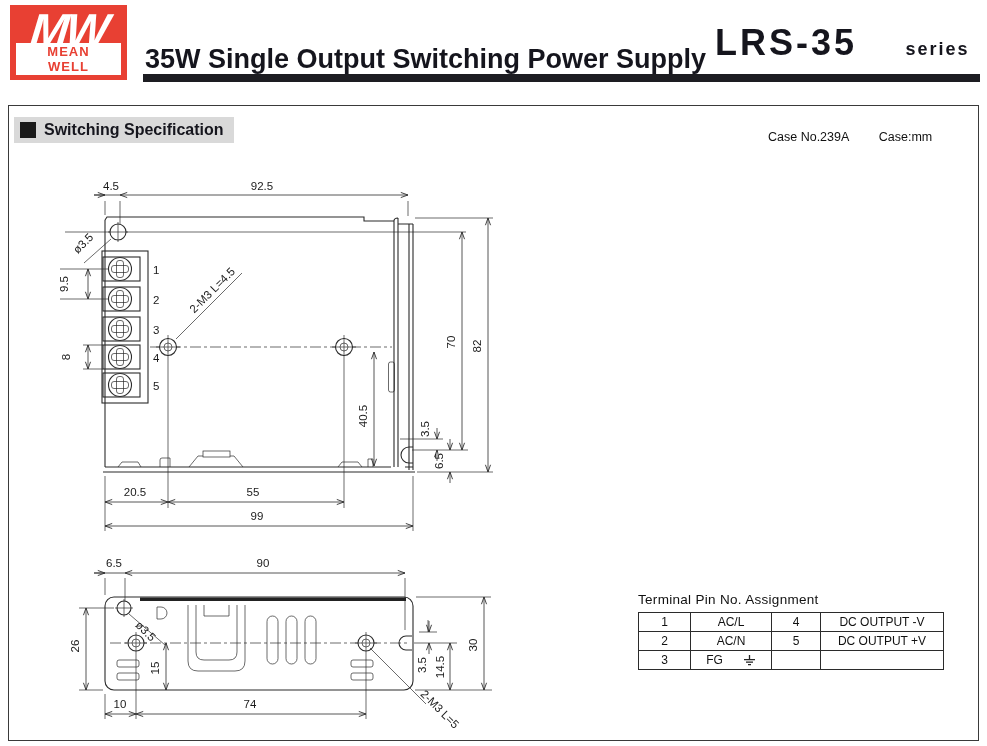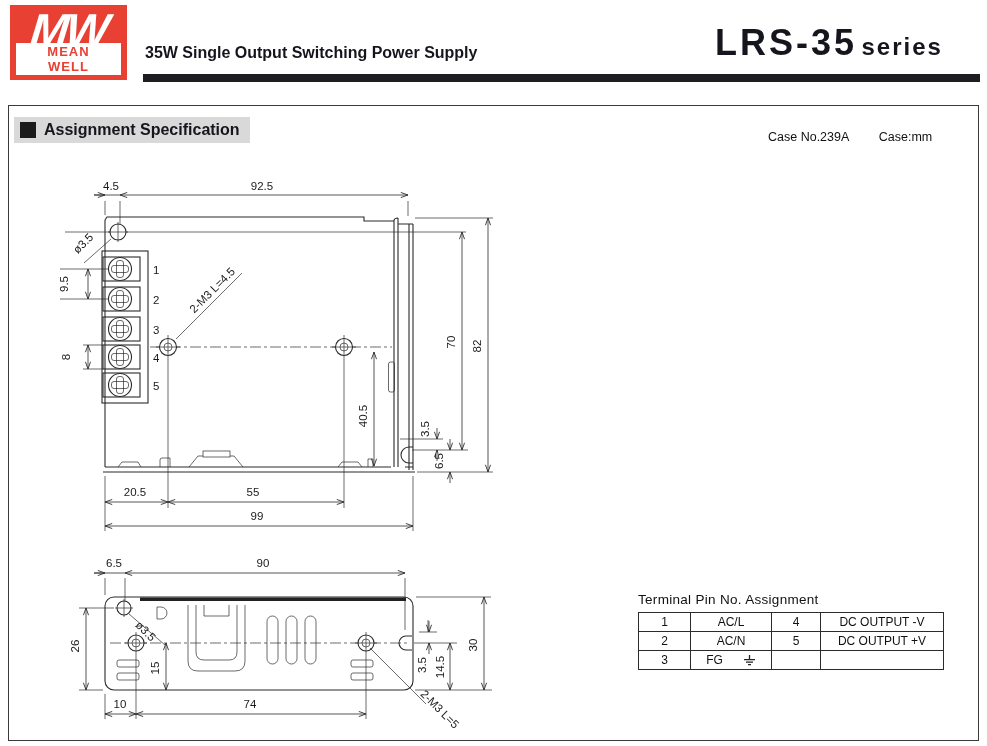--- a/index.html
+++ b/index.html
@@ -1,25 +1,25 @@
 <!DOCTYPE html>
 <html><head>
 <meta charset="utf-8">
 <style>
   html,body{margin:0;padding:0;background:#fff;}
   body{width:987px;height:746px;position:relative;font-family:"Liberation Sans",sans-serif;overflow:hidden;color:#1a1a1a;}
   
   .logo{position:absolute;left:10px;top:5px;width:117px;height:75px;background:#e84033;}
   .logo-mw{position:absolute;top:-2px;left:0;right:0;text-align:center;color:#fff;font-weight:bold;font-style:italic;font-size:46px;letter-spacing:-3px;transform:skewX(-6deg);}
   .logo-name{position:absolute;left:6px;right:6px;bottom:5px;background:#fff;color:#e84033;font-weight:bold;font-size:13px;letter-spacing:1px;text-align:center;padding:1px 9px;}
-  .doc-title{position:absolute;left:145px;top:44px;font-size:16px;font-weight:bold;color:#15151d;white-space:nowrap;}
+  .doc-title{position:absolute;left:145px;top:44px;font-size:27px;font-weight:bold;color:#15151d;white-space:nowrap;}
   .title-bar{position:absolute;left:143px;top:74px;width:837px;height:8px;background:#1d1d22;}
   .series-wrap{position:absolute;left:715px;top:22px;white-space:nowrap;color:#15151d;}
   .series-name{font-size:36px;font-weight:bold;letter-spacing:3px;}
-  .series-suffix{font-size:24px;font-weight:bold;letter-spacing:2px;}
+  .series-suffix{font-size:18px;font-weight:bold;letter-spacing:2px;margin-left:44px;}
   
   .frame{position:absolute;left:8px;top:105px;width:969px;height:634px;border:1px solid #3a3a3a;}
   .section-title{position:absolute;left:14px;top:117px;background:#d9d9d9;padding:4px 10px 4px 6px;display:flex;align-items:center;gap:8px;}
   .section-bullet{width:16px;height:16px;background:#1a1a1a;display:inline-block;}
   .section-label{font-size:16px;font-weight:bold;color:#15151d;}
   .case-info{position:absolute;left:768px;top:130px;font-size:12.5px;color:#111;white-space:nowrap;}
   .case-info span{margin-right:26px;}
   .case-info span:last-child{margin-right:0;}
   
   .drawing{position:absolute;left:0;top:105px;}
@@ -48,21 +48,21 @@
 <div class="doc-title">35W Single Output Switching Power Supply</div>
 <div class="title-bar"></div>
 <div class="series-wrap">
   <span class="series-name">LRS-35</span>
   <span class="series-suffix">series</span>
 </div>
 
 <div class="frame"></div>
 <div class="section-title">
   <span class="section-bullet"></span>
-  <span class="section-label">Assignment Specification</span>
+  <span class="section-label">Switching Specification</span>
 </div>
 <div class="case-info">
   <span>Case No.239A</span>
   <span>Case:mm</span>
 </div>
 
 <svg class="drawing" width="987" height="641" viewBox="0 105 987 641">
   <defs>
     <marker id="arr" viewBox="0 0 10 10" refX="9.5" refY="5" markerWidth="10" markerHeight="10" orient="auto-start-reverse">
       <path d="M0.5,1.8 L9.5,5 L0.5,8.2" fill="none" stroke="#2b2b2b" stroke-width="1.1"></path>

